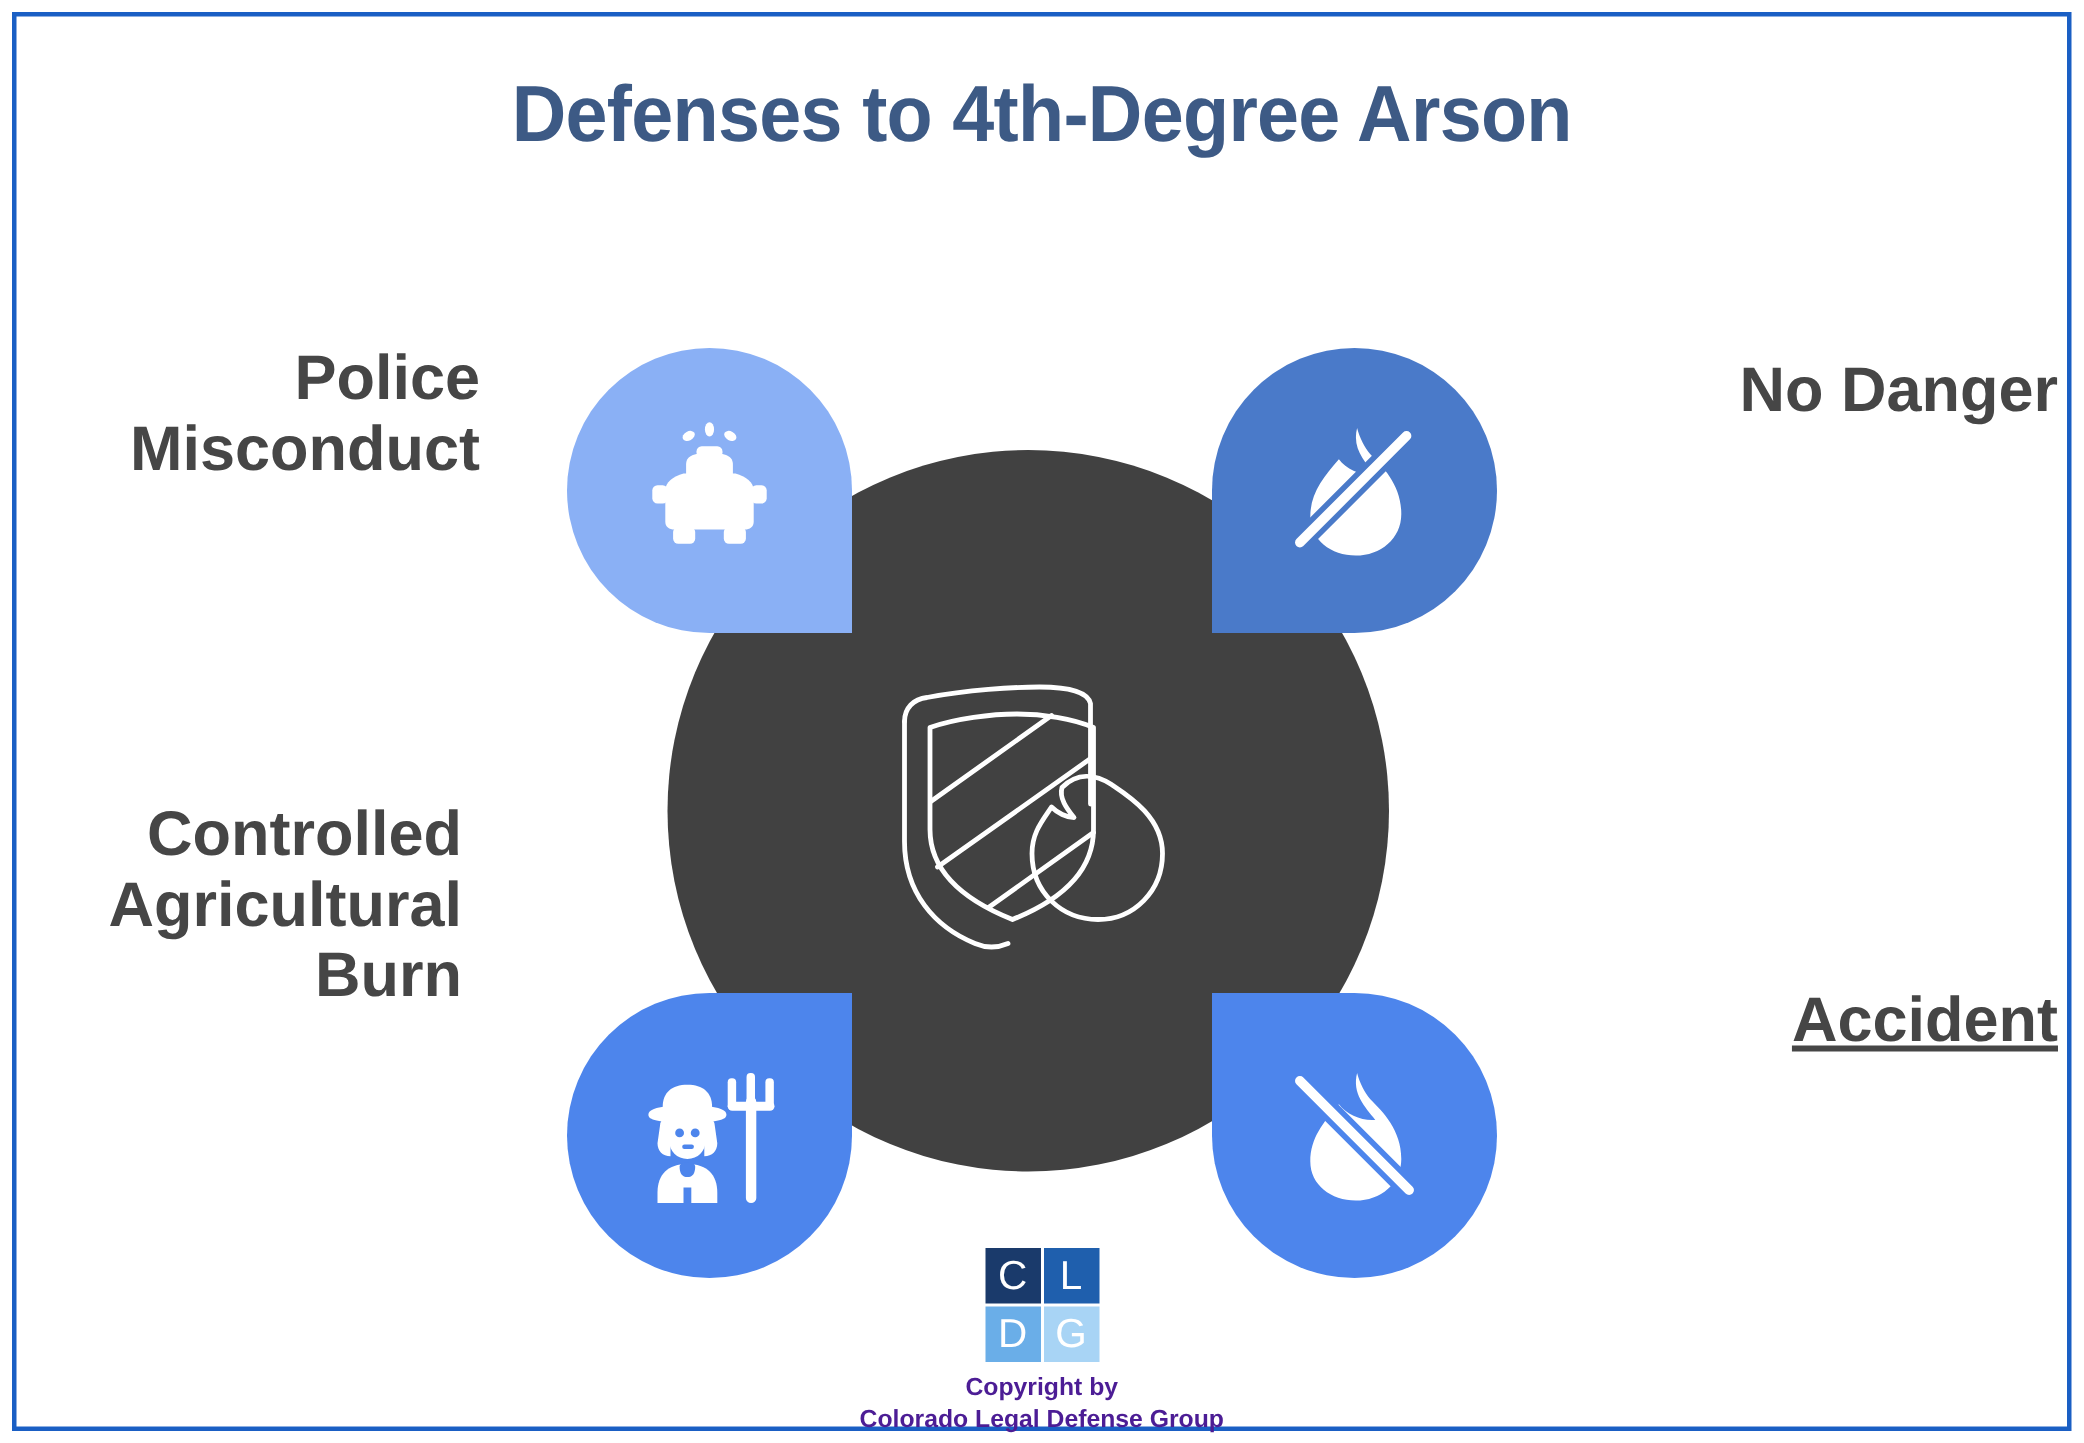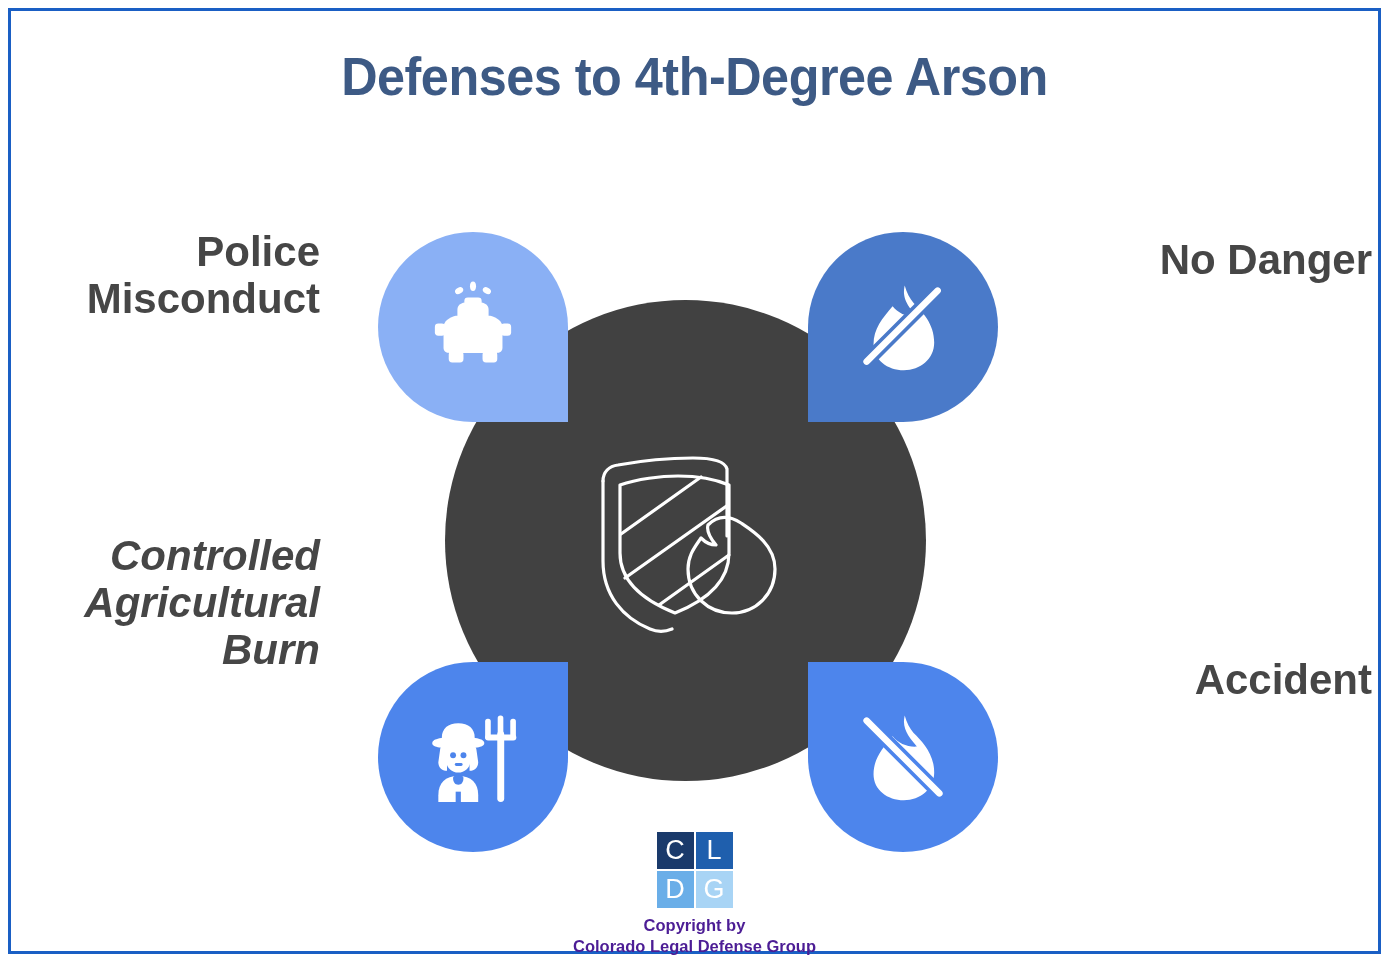--- a/index.html
+++ b/index.html
@@ -116,23 +116,23 @@
     font-size: 42px;
     font-weight: bold;
     color: #464646;
     line-height: 1.12;
     white-space: pre-line;
   }
   .label.left  { text-align: right; }
   .label.right { text-align: right; }
 
   .label-police       { left: 20px;   top: 192px;  width: 300px; margin-top: 36px; }
-  .label-agri         { left: 20px;   top: 532px;  width: 300px; font-style: italic; }
+  .label-agri         { left: 8px;   top: 532px;  width: 300px; }
   .label-nodanger     { left: 1042px; top: 236px;  width: 330px; }
-  .label-accident     { left: 1042px; top: 656px;  width: 330px; }
+  .label-accident     { left: 1042px; top: 656px;  width: 330px; text-decoration: underline; }
 
   
   .footer {
     position: absolute;
     left: 0;
     top: 832px;
     width: 1389px;
     display: flex;
     flex-direction: column;
     align-items: center;

